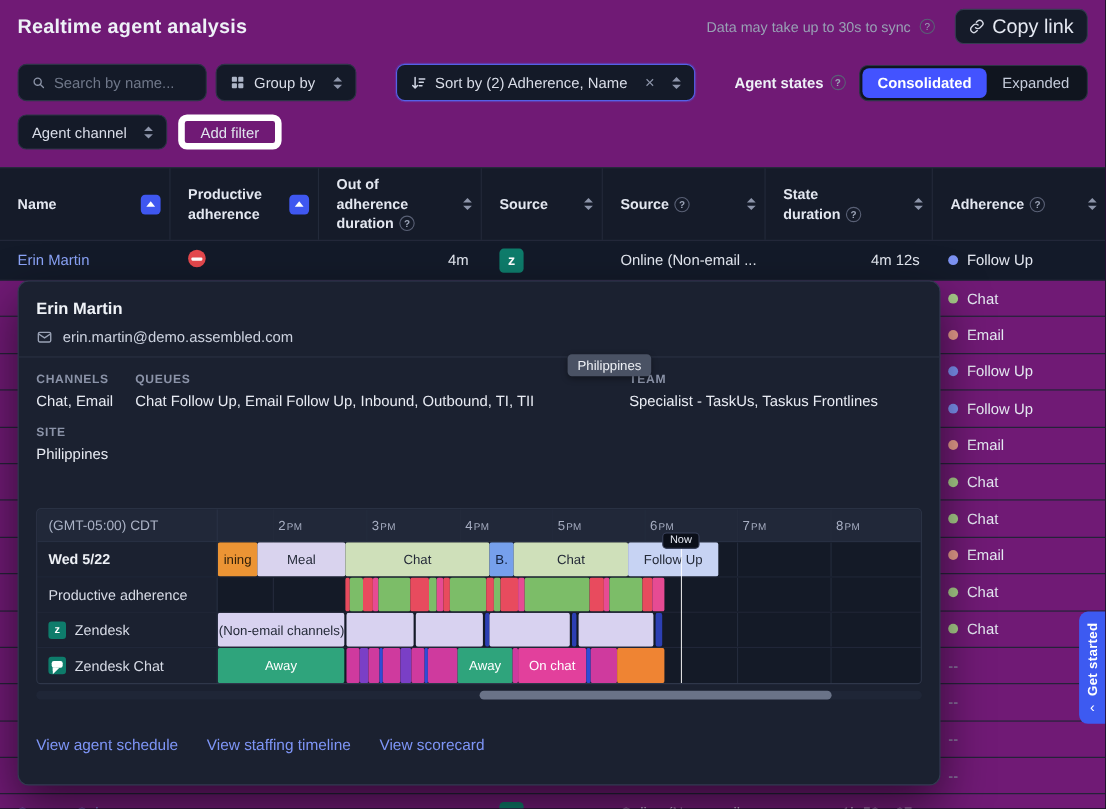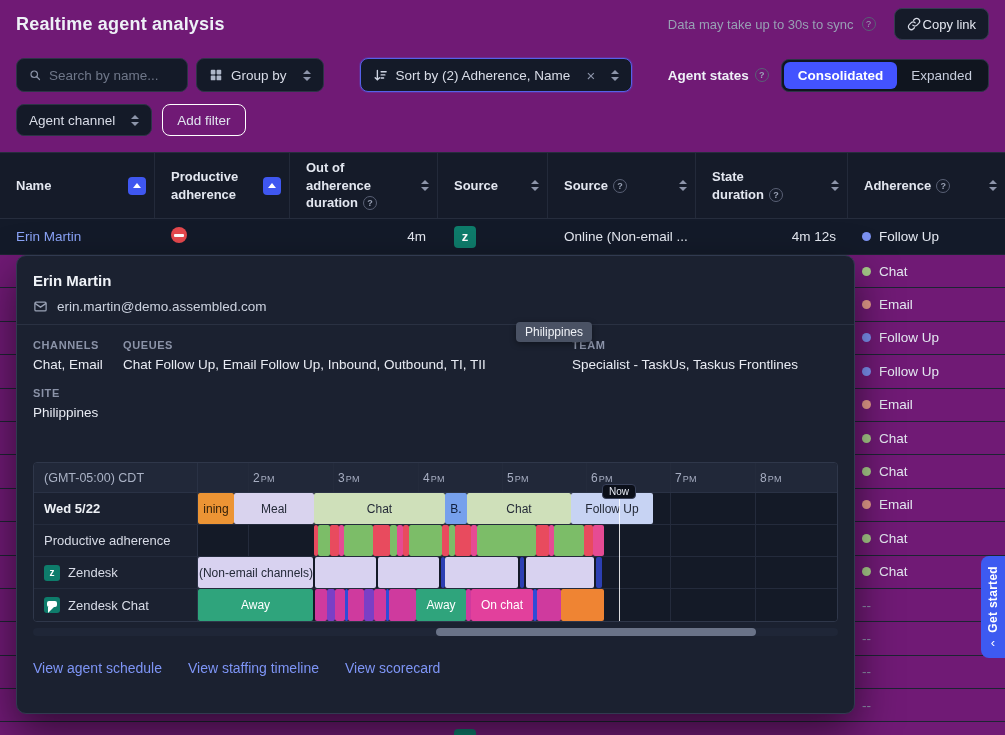--- a/index.html
+++ b/index.html
@@ -9,42 +9,42 @@
     background:#701a75; color:#e4e8f1;
     font-family:"Liberation Sans", sans-serif; font-size:13.5px;
   }
   
   .topbar{ height:48px; display:flex; align-items:center; justify-content:space-between; padding:0 16px; }
   .page-title{ font-size:18px; font-weight:700; color:#eef1f7; letter-spacing:.2px; }
   .topbar-right{ display:flex; align-items:center; gap:8px; color:#98a0b4; font-size:13px; }
   .qmark{ display:inline-flex; width:14px; height:14px; border:1px solid #596075; border-radius:50%;
     color:#9aa2b5; font-size:9px; align-items:center; justify-content:center; flex:none; }
   .qmark.inline{ vertical-align:1px; margin-left:5px; }
-  .btn-copy{ display:inline-flex; align-items:center; gap:2px; background:#151b29; border:1px solid #343c50;
-    border-radius:8px; color:#e4e8f1; font-size:13px; height:32px; padding:0 12px; margin-left:10px; cursor:pointer; }
+  .btn-copy{ display:inline-flex; align-items:center; gap:7px; background:#151b29; border:1px solid #343c50;
+    border-radius:8px; color:#e4e8f1; font-size:18px; height:32px; padding:0 12px; margin-left:10px; cursor:pointer; }
   
   .toolbar1{ display:flex; align-items:center; padding:10px 16px 0; }
   .control{ display:flex; align-items:center; gap:8px; background:#141a28; border:1px solid #2c3446;
     border-radius:8px; height:34px; padding:0 12px; color:#d9dde8; }
   .search{ width:172px; }
   .search input{ background:none; border:none; outline:none; color:#e4e8f1; font:inherit; width:126px; }
   .search input::placeholder{ color:#6f7789; }
   .groupby{ margin-left:8px; }
   .sortchip{ margin-left:36px; border-color:#5560e8; box-shadow:0 0 0 1px rgba(85,96,232,.25); }
   .clear-x{ color:#8d95aa; font-size:15px; margin-left:8px; cursor:pointer; }
   .caret-stack{ display:flex; flex-direction:column; gap:3px; margin-left:8px; }
   .car-up{ width:0; height:0; border-left:4px solid transparent; border-right:4px solid transparent; border-bottom:4px solid #8d95aa; }
   .car-dn{ width:0; height:0; border-left:4px solid transparent; border-right:4px solid transparent; border-top:4px solid #8d95aa; }
   .spacer{ flex:1; }
   .agent-states{ display:flex; align-items:center; gap:6px; font-weight:700; color:#eef1f7; margin-right:12px; }
   .toggle{ display:flex; background:#10151f; border:1px solid #2c3446; border-radius:8px; padding:2px; }
   .seg{ padding:6px 14px; font-size:13.5px; color:#c6cddc; border-radius:6px; cursor:pointer; }
   .seg.active{ background:#4353ff; color:#fff; font-weight:600; }
   .toolbar2{ display:flex; align-items:center; padding:12px 16px 0; gap:10px; }
-  .btn-plain{ background:transparent; border:1px solid #ffffff; border-radius:8px; height:32px; padding:0 14px;
+  .btn-plain{ background:transparent; border:6px solid #ffffff; border-radius:8px; height:32px; padding:0 14px;
     color:#e0e4ee; font-size:13.5px; font-family:inherit; cursor:pointer; }
   
   .thead{ display:flex; margin-top:16px; background:#151b29; border-top:1px solid #262d3d; border-bottom:1px solid #262d3d; height:67px; }
   .th{ display:flex; align-items:center; justify-content:space-between; padding:0 8px 0 16px;
     border-right:1px solid #232a3a; font-size:13px; font-weight:700; color:#e3e7f0; }
   .th-label{ line-height:1.35; }
   .w-name{width:155px;} .w-pa{width:135px;} .w-ooa{width:148px;} .w-src{width:110px;text-align:right;}
   .w-state{width:148px;} .w-sdur{width:152px;} .w-sched{width:157px; border-right:none;}
   .sort-active{ flex:none; width:18px; height:18px; border-radius:4px; background:#3f57f0;
     display:flex; align-items:center; justify-content:center; cursor:pointer; }
@@ -100,21 +100,21 @@
     font-size:10px; font-weight:700; display:inline-flex; align-items:center; justify-content:center; flex:none; }
   .zendesk-chat::before{ content:""; position:absolute; left:3px; top:3.5px; width:10px; height:6.5px; background:#fff; border-radius:2px; }
   .zendesk-chat::after{ content:""; position:absolute; left:4px; top:10px; width:0; height:0;
     border:3px solid transparent; border-top-color:#fff; border-left-color:#fff; }
   .now-marker{ position:absolute; top:0; bottom:0; width:0; z-index:4; }
   .now-line{ position:absolute; top:0; bottom:0; left:0; width:1px; background:rgba(255,255,255,.85); }
   .now-chip{ position:absolute; top:-9px; left:0; transform:translateX(-50%); background:#0b0f19;
     border:1px solid #39415a; border-radius:4px; font-size:10px; padding:1px 6px; color:#e8ecf5; z-index:5; }
   .h-scrollbar{ position:relative; height:8px; background:#1f2637; border-radius:4px; margin-top:6px; }
   .h-thumb{ position:absolute; left:403px; width:320px; top:0; bottom:0; background:#6a7388; border-radius:4px; cursor:grab; }
-  .p-links{ display:flex; gap:26px; margin-top:24px; }
+  .p-links{ display:flex; gap:26px; margin-top:33px; }
   .p-links a{ color:#7e95f6; font-size:14px; text-decoration:none; cursor:pointer; }
   
   .get-started{ position:absolute; right:0; top:556px; background:#3d5af1; border-radius:8px 0 0 8px;
     padding:10px 5px 10px; display:flex; flex-direction:column; align-items:center; gap:5px; z-index:6; cursor:pointer; }
   .gs-text{ writing-mode:vertical-rl; transform:rotate(180deg); color:#fff; font-size:12px; font-weight:600; letter-spacing:.3px; }
   .gs-chevron{ color:#fff; font-size:13px; line-height:10px; }
   
   .trow.partial{ height:36px; }
 </style>
 </head>

